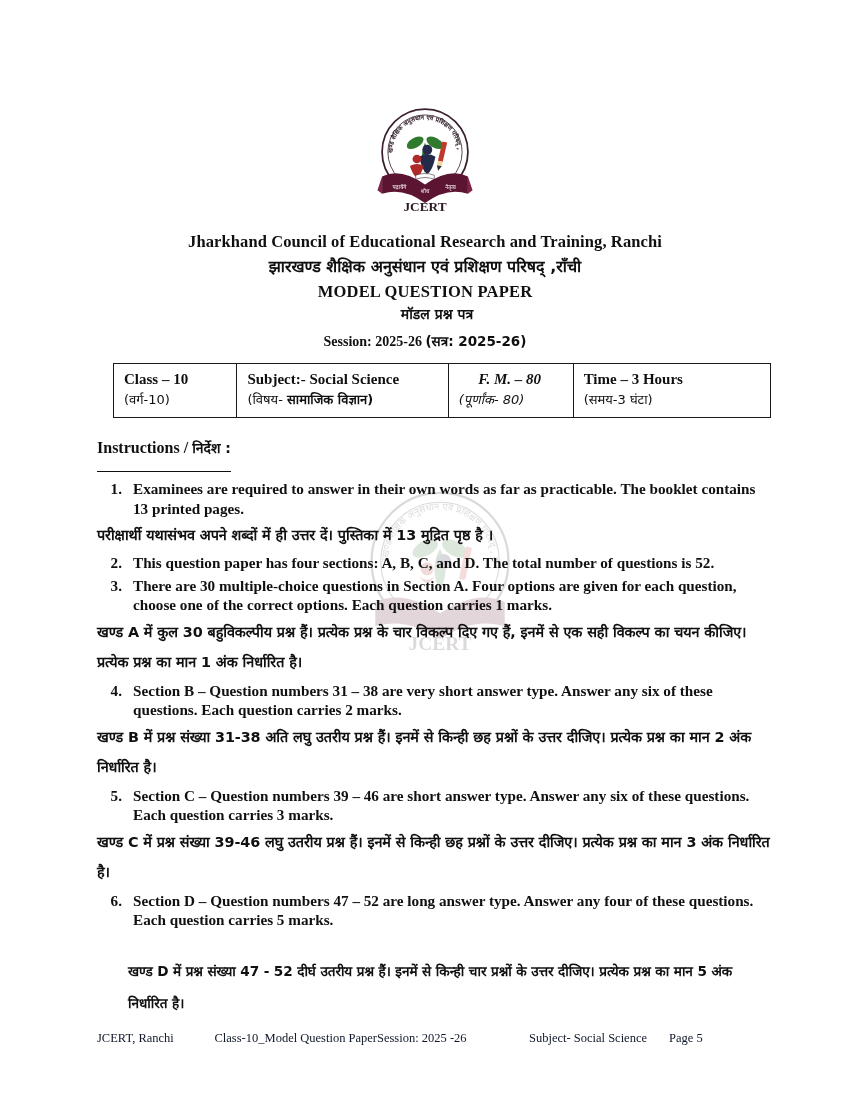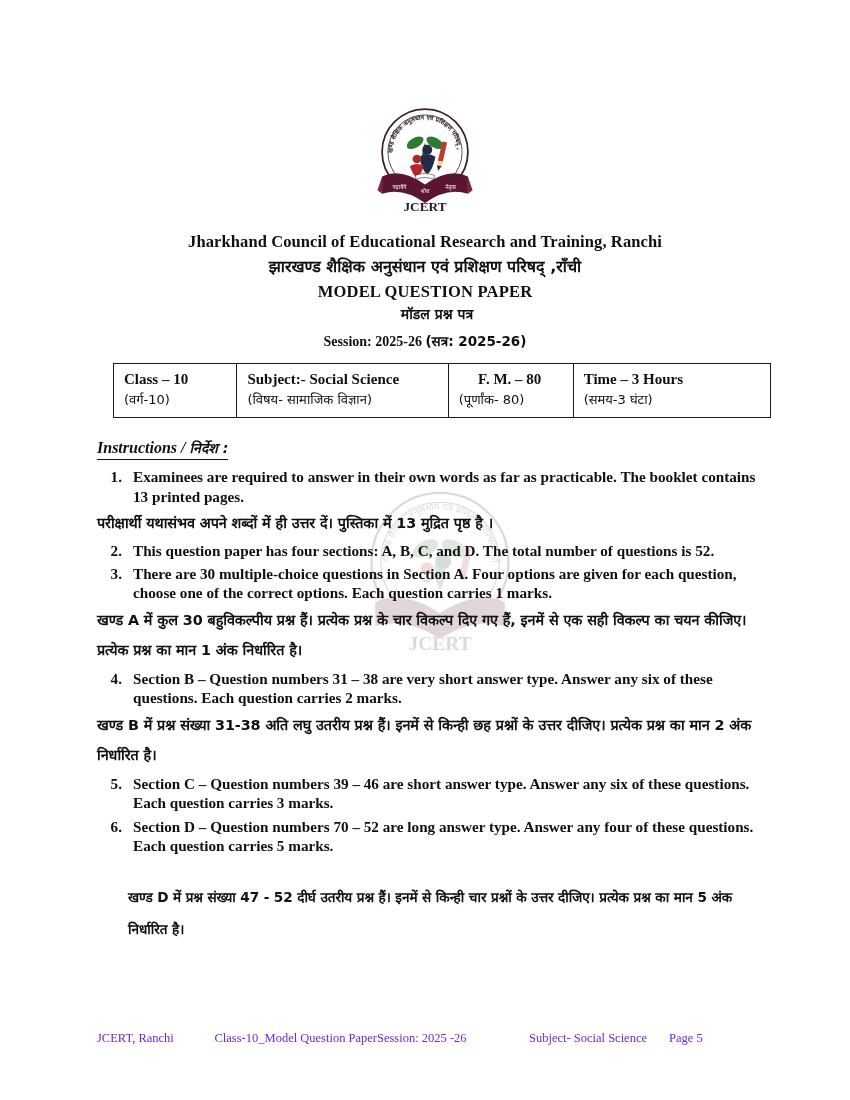--- a/index.html
+++ b/index.html
@@ -119,45 +119,44 @@
     line-height: 19px;
     white-space: nowrap;
   }
   .cell-hi {
     font-family: "DejaVu Sans", sans-serif;
     font-size: 13px;
     line-height: 20px;
     white-space: nowrap;
     margin-top: 1px;
   }
-  .cell-hi b { font-weight: normal; text-align: center; }
+  .cell-hi b { font-weight: bold; text-align: center; }
   .c-class { width: 120px; }
   .c-subject { width: 208px; }
-  .c-fm { width: 120px; text-align: left; }
+  .c-fm { width: 120px; text-align: left; font-style: italic; }
   .c-fm .cell-en { text-align: center; padding-right: 12px;}
   .c-time { width: 200px; }
 
   
   .instr {
     position: absolute;
     left: 97px;
     top: 437px;
     width: 673px;
     z-index: 2;
   }
   .instr-title {
     font-family: "Liberation Serif", serif;
     font-weight: bold;
     font-size: 16px;
     line-height: 21px;
     display: inline-block;
     border-bottom: 1.6px solid #101010;
-    padding-bottom: 0px;
+    padding-bottom: 12px;
     margin-bottom: 5px;
-    font-style: italic;
   }
   .instr-title .dv {
     font-family: "DejaVu Sans", sans-serif;
     font-weight: bold;
     font-size: 14px;
   }
 
   .item-en {
     display: flex;
     font-family: "Liberation Serif", serif;
@@ -189,21 +188,21 @@
   .gap-2 { margin-top: 4px; }
 
   
   .footer {
     position: absolute;
     left: 97px;
     top: 1031px;
     width: 680px;
     font-family: "Liberation Serif", serif;
     font-size: 12.5px;
-    color: #6d28d9;
+    color: #0f172a;
     display: flex;
     z-index: 2;
   }
   .f1 { width: 108px; }
   .f2 { width: 172px; text-align: right; }
   .f3 { width: 152px; }
   .f4 { width: 140px; }
   .f5 { width: 80px; }
 </style>
 </head>
@@ -335,25 +334,26 @@
       <div class="item-num">4.</div>
       <div class="item-text">Section B – Question numbers 31 – 38 are very short answer type. Answer any six of these questions. Each question carries 2 marks.</div>
     </div>
     <div class="line-hi">खण्ड B में प्रश्न संख्या 31-38 अति लघु उतरीय प्रश्न हैं। इनमें से किन्ही छह प्रश्नों के उत्तर दीजिए। प्रत्येक प्रश्न का मान 2 अंक निर्धारित है।</div>
 
     
     <div class="item-en gap-2">
       <div class="item-num">5.</div>
       <div class="item-text">Section C – Question numbers 39 – 46 are short answer type. Answer any six of these questions. Each question carries 3 marks.</div>
     </div>
+    <div class="line-hi">खण्ड C में प्रश्न संख्या 39-46 लघु उतरीय प्रश्न हैं। इनमें से किन्ही छह प्रश्नों के उत्तर दीजिए। प्रत्येक प्रश्न का मान 3 अंक निर्धारित है।</div>
 
     
     <div class="item-en gap-2">
       <div class="item-num">6.</div>
-      <div class="item-text">Section D – Question numbers 70 – 52 are long answer type. Answer any four of these questions. Each question carries 5 marks.</div>
+      <div class="item-text">Section D – Question numbers 47 – 52 are long answer type. Answer any four of these questions. Each question carries 5 marks.</div>
     </div>
     <div class="line-hi indent">खण्ड D में प्रश्न संख्या 47 - 52 दीर्घ उतरीय प्रश्न हैं। इनमें से किन्ही चार प्रश्नों के उत्तर दीजिए। प्रत्येक प्रश्न का मान 5 अंक निर्धारित है।</div>
 
   </div>
 
   <div class="footer">
     <div class="f1">JCERT, Ranchi</div>
     <div class="f2">Class-10_Model Question Paper</div>
     <div class="f3">Session: 2025 -26</div>
     <div class="f4">Subject- Social Science</div>

